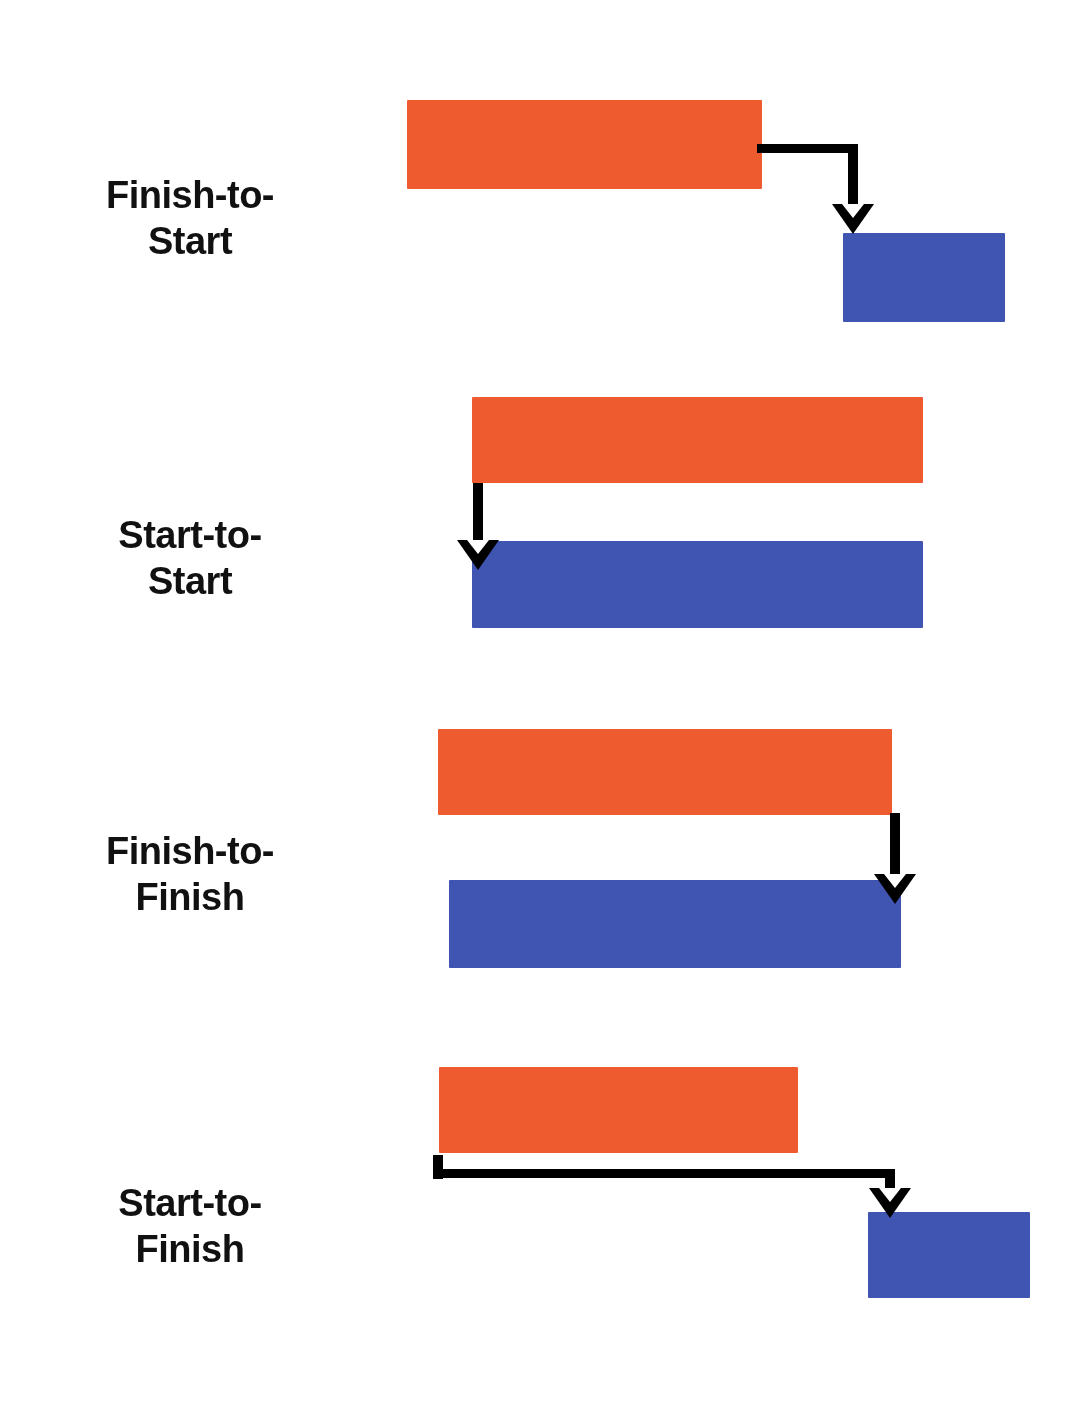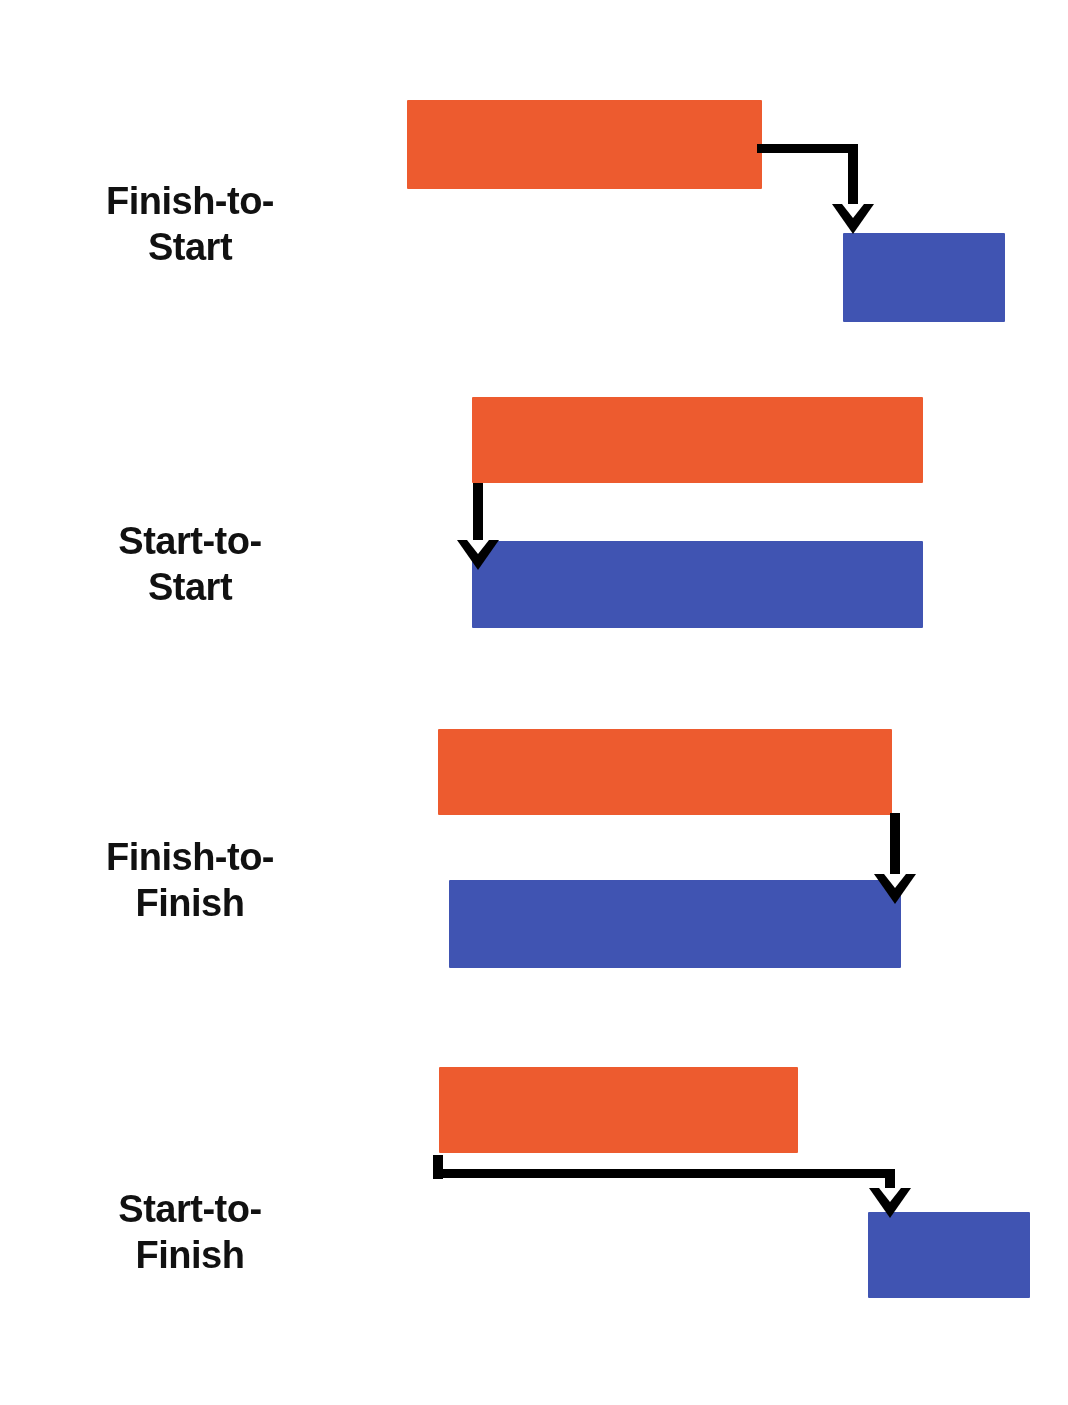--- a/index.html
+++ b/index.html
@@ -26,21 +26,20 @@
     position: absolute;
     left: 20px;
     width: 340px;
     text-align: center;
     font-weight: bold;
     font-size: 38px;
     line-height: 1.22;
     color: #111111;
     letter-spacing: -0.5px;
     font-family: "Liberation Sans", sans-serif;
-    margin-top: 6px;
   }
   .bar {
     position: absolute;
     border-radius: 1px;
   }
   .bar-pred { background: #ED5B2F; }
   .bar-succ { background: #4054B2; }
 
   .link {
     position: absolute;

